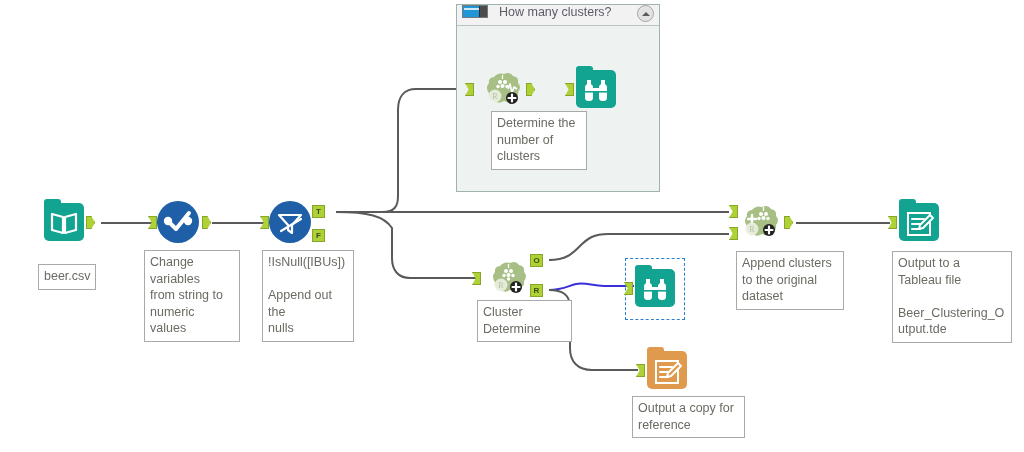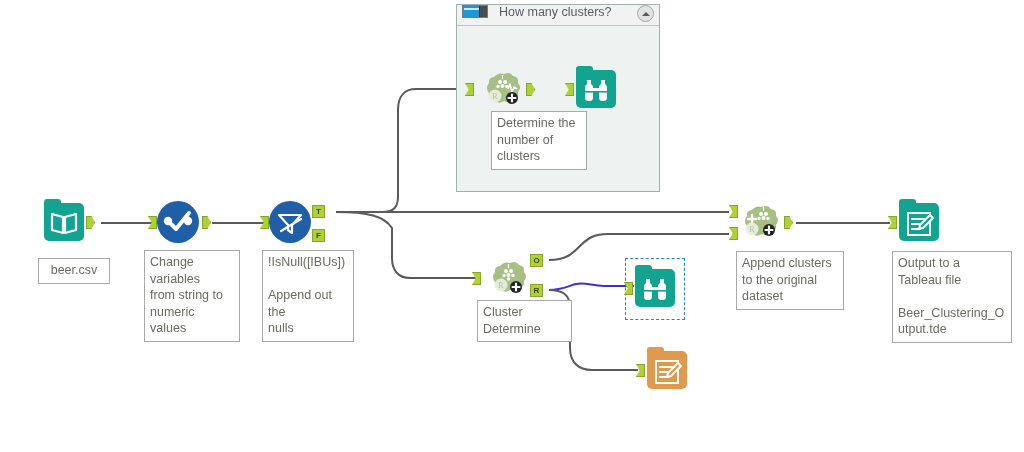--- a/index.html
+++ b/index.html
@@ -157,21 +157,21 @@
 
   <div class="tool" style="left:42px;top:200px;">
     <div class="folder" style="background:#13a391;">
       <svg width="40" height="38" viewBox="0 0 40 38" style="position:absolute;left:0;top:0;">
         <path d="M8,11 L19,14 L19,30 L8,27 Z" fill="none" stroke="#ffffff" stroke-width="2.2" stroke-linejoin="round"></path>
         <path d="M32,11 L21,14 L21,30 L32,27 Z" fill="none" stroke="#ffffff" stroke-width="2.2" stroke-linejoin="round"></path>
       </svg>
     </div>
     <div class="anchor out" style="left:44px;top:16px;"></div>
   </div>
-  <div class="annot" style="left:38px;top:258px;width:72px;text-align:center;">beer.csv</div>
+  <div class="annot" style="left:38px;top:264px;width:58px;text-align:center;">beer.csv</div>
 
   <div class="tool" style="left:156px;top:200px;">
     <div class="anchor in" style="left:-8px;top:16px;"></div>
     <svg class="glyph" viewBox="0 0 44 44">
       <circle cx="22" cy="22" r="21" fill="#1e5fa8"></circle>
       <circle cx="12" cy="21" r="4.2" fill="#ffffff"></circle>
       <circle cx="32" cy="21" r="4.2" fill="#ffffff"></circle>
       <path d="M12,21 L20,29 L33,13" fill="none" stroke="#ffffff" stroke-width="4" stroke-linecap="round" stroke-linejoin="round"></path>
     </svg>
     <div class="anchor out" style="left:46px;top:16px;"></div>
@@ -276,20 +276,22 @@
   <div class="tool" style="left:645px;top:348px;">
     <div class="anchor in" style="left:-9px;top:16px;"></div>
     <div class="folder" style="background:#e09a4e;">
       <svg width="40" height="38" viewBox="0 0 40 38" style="position:absolute;left:0;top:0;">
         <rect x="9" y="10" width="22" height="22" fill="none" stroke="#ffffff" stroke-width="2"></rect>
         <path d="M13,16 L25,16 M13,21 L25,21 M13,26 L21,26" stroke="#ffffff" stroke-width="2" stroke-linecap="round"></path>
         <path d="M31,12 L34,15 L24,25 L20,26 L21,22 Z" fill="#e09a4e" stroke="#ffffff" stroke-width="2" stroke-linejoin="round"></path>
       </svg>
     </div>
   </div>
+  <div class="annot" style="left:632px;top:396px;width:113px;">Output a copy for
+reference</div>
 
   <div class="tool" style="left:738px;top:200px;">
     <div class="anchor in" style="left:-9px;top:5px;"></div>
     <div class="anchor in" style="left:-9px;top:27px;"></div>
     <svg class="glyph" viewBox="0 0 44 44">
       <path d="M14,10 Q18,5 24,7 Q30,4 33,9 Q39,10 38,16 Q42,20 38,25
                Q39,31 33,32 Q30,37 24,34 Q18,38 14,33 Q8,32 9,26
                Q5,21 9,16 Q8,11 14,10 Z" fill="#a7bf85"></path>
       <circle cx="23" cy="14" r="2" fill="#ffffff"></circle>
       <circle cx="28" cy="14" r="2" fill="#ffffff"></circle>

